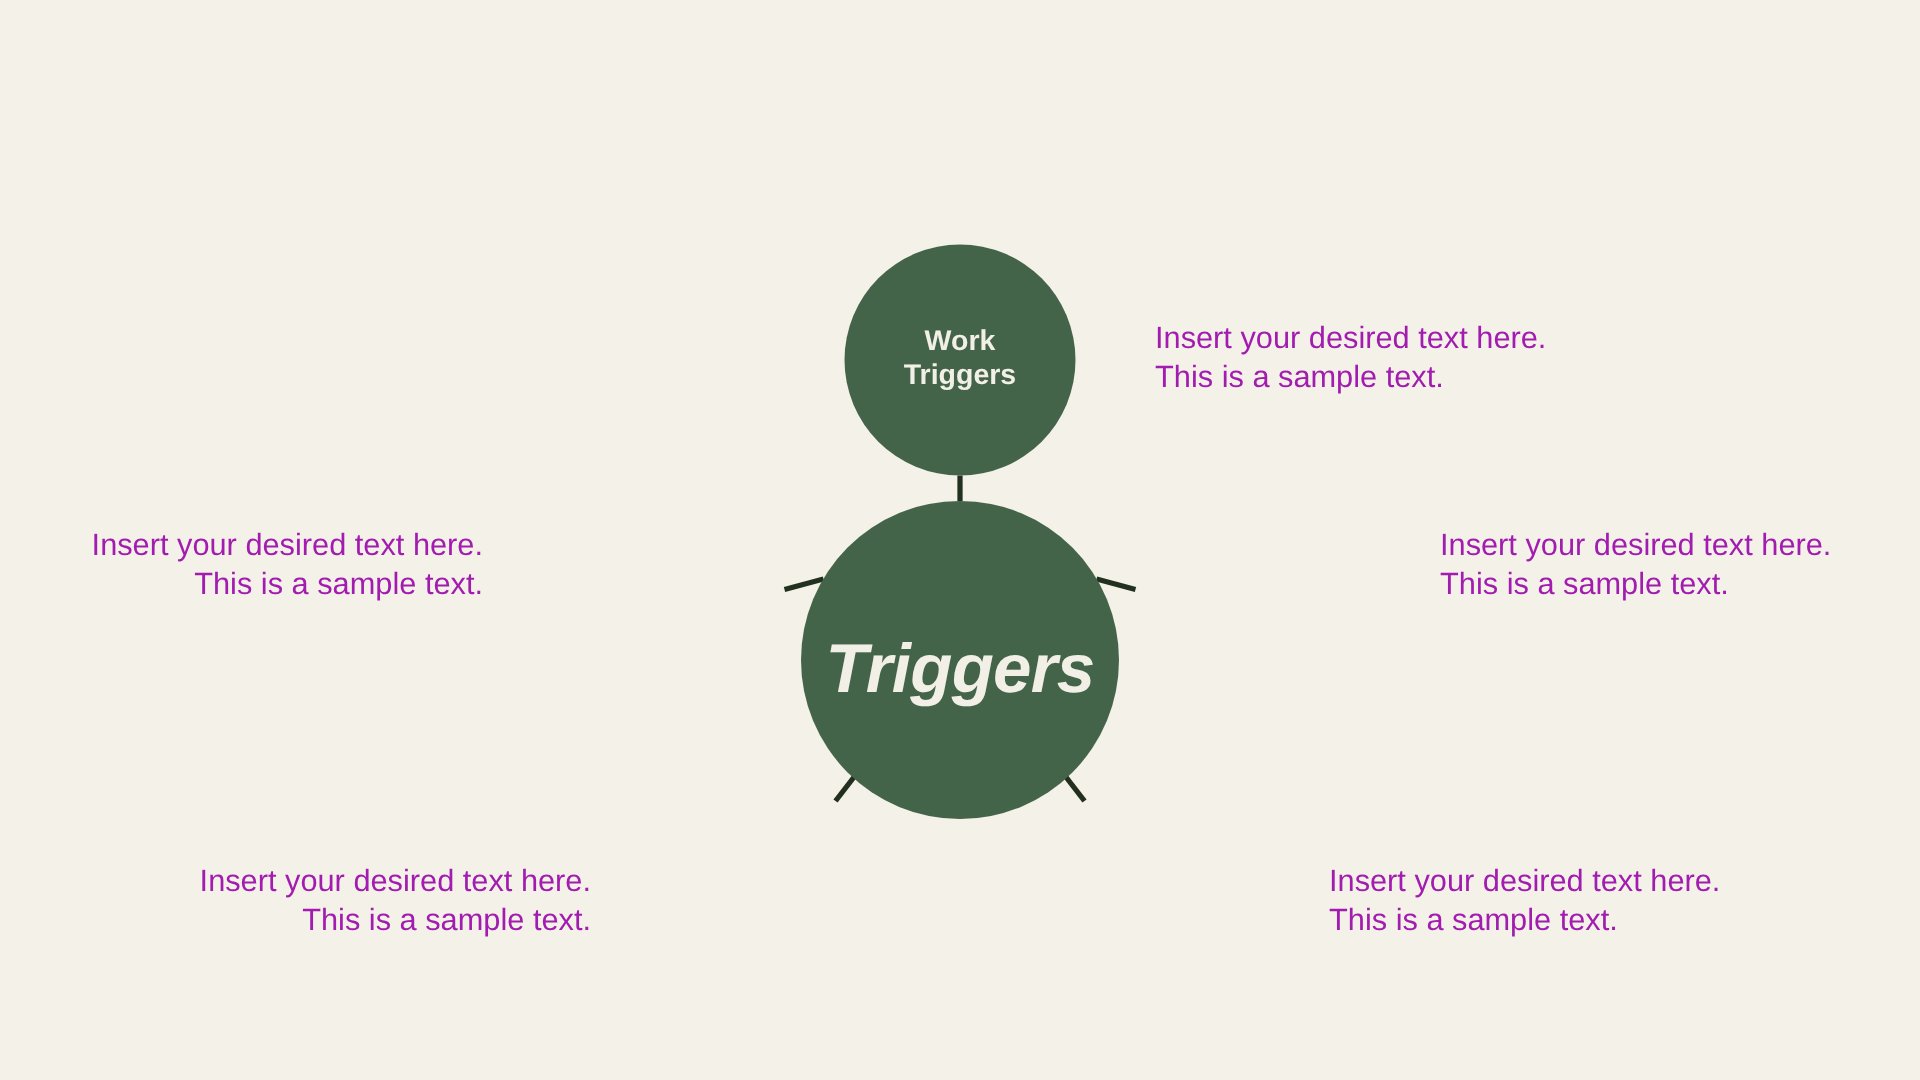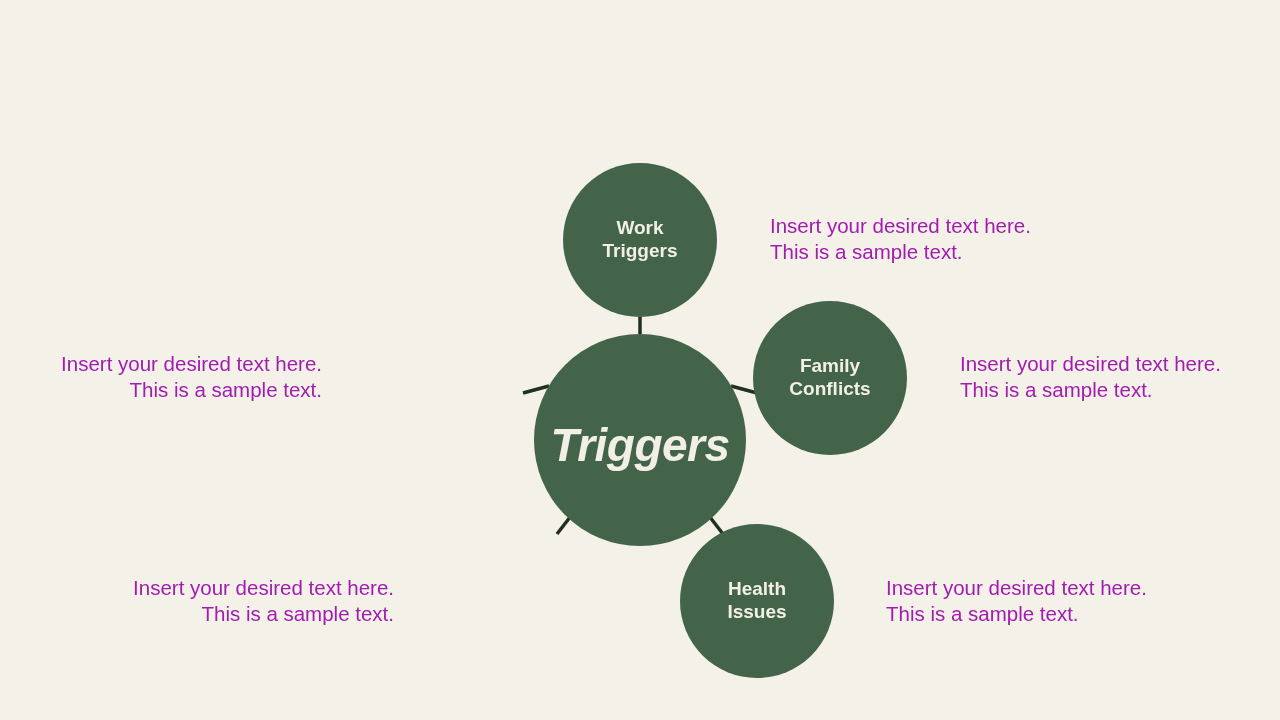--- a/index.html
+++ b/index.html
@@ -136,28 +136,22 @@
     </svg>
 
     <div class="node" id="node-center">
       <span class="node-label">Triggers</span>
     </div>
 
     <div class="node node-satellite" id="node-work">
       <span class="node-label"><span>Work</span><br><span>Triggers</span></span>
     </div>
 
-    <div class="node node-satellite" id="node-family">
-      <span class="node-label"><span>Family</span><br><span>Conflicts</span></span>
-    </div>
 
 
-    <div class="node node-satellite" id="node-health">
-      <span class="node-label"><span>Health</span><br><span>Issues</span></span>
-    </div>
 
 
     <div class="textblock align-left" id="text-work">
       <div>Insert your desired text here.</div>
       <div>This is a sample text.</div>
     </div>
 
     <div class="textblock align-left" id="text-family">
       <div>Insert your desired text here.</div>
       <div>This is a sample text.</div>

